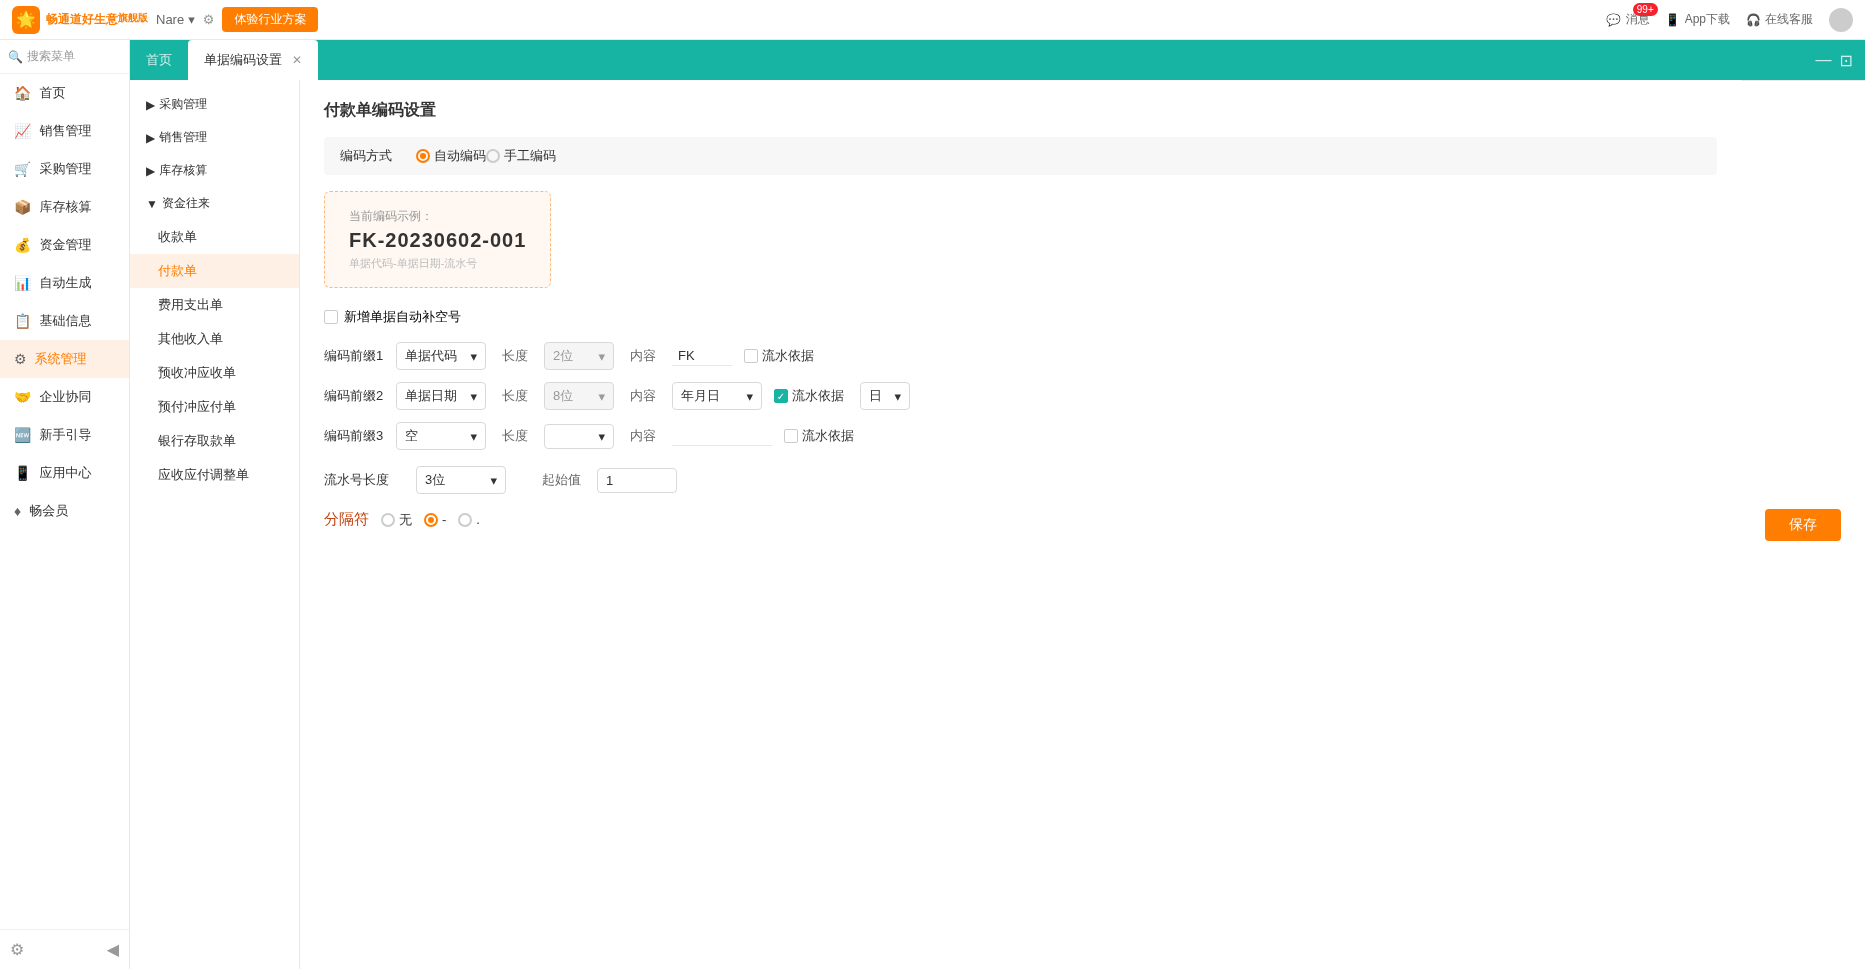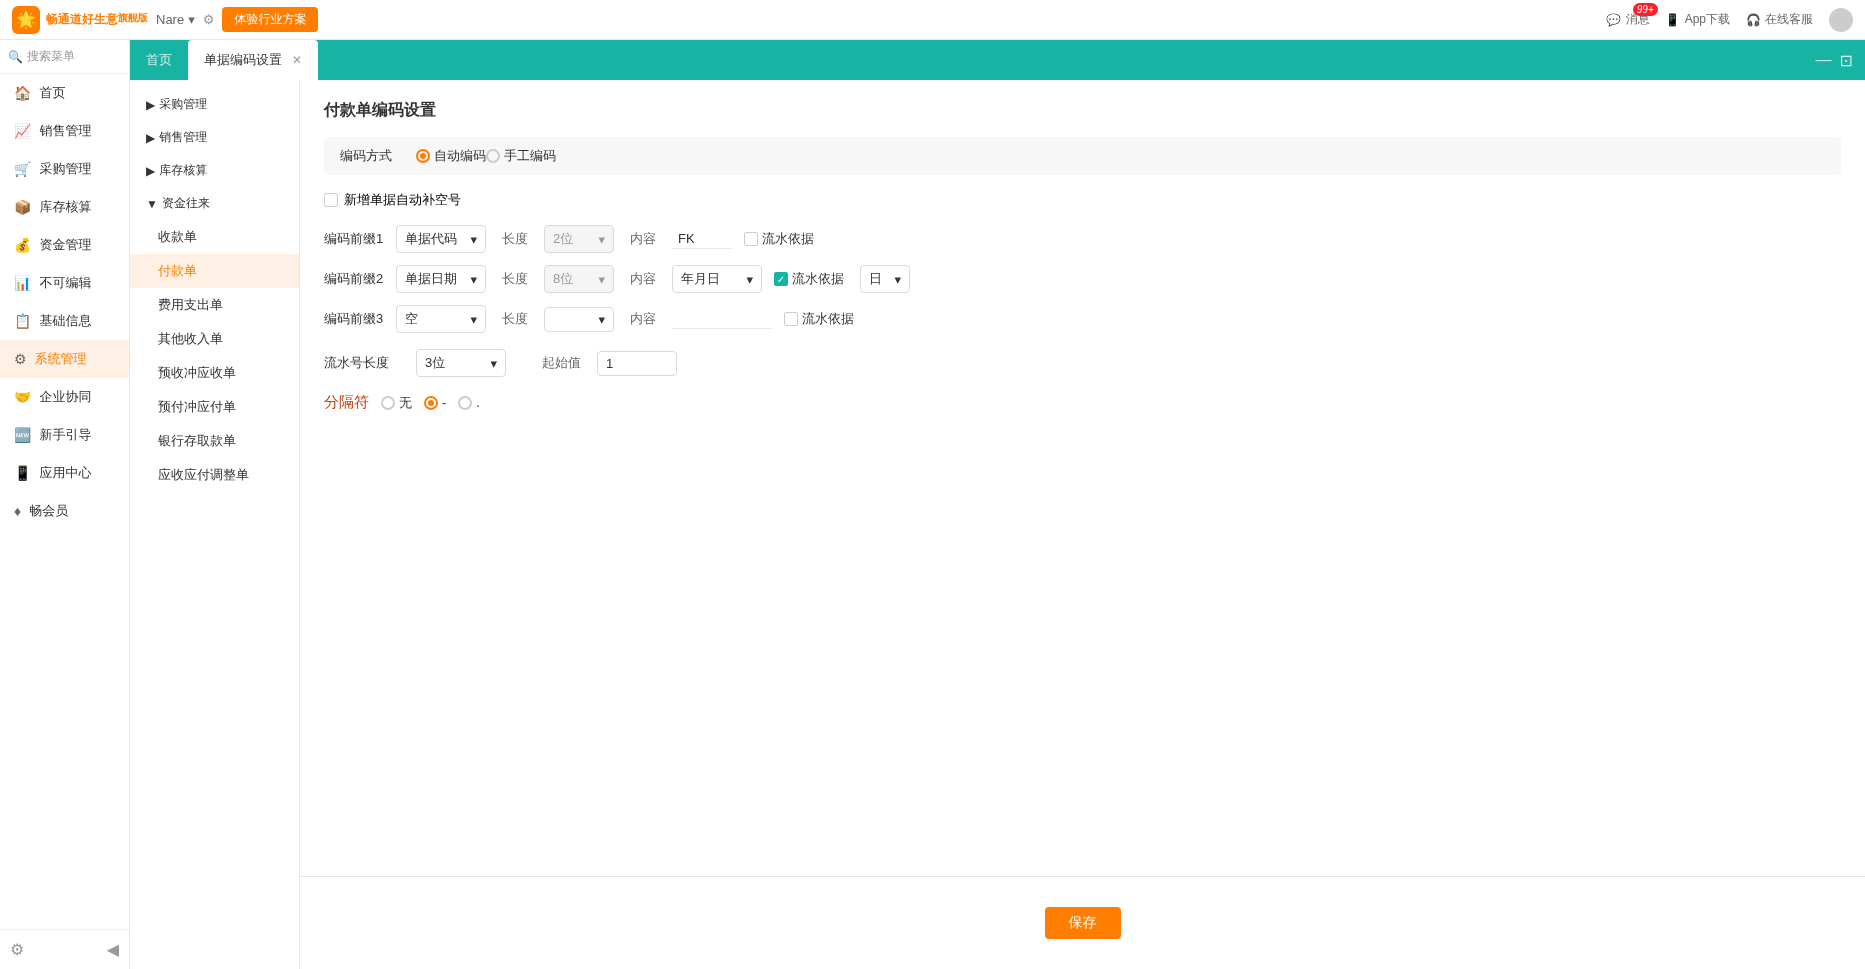--- a/index.html
+++ b/index.html
@@ -10,21 +10,21 @@
     .top-bar-left { display: flex; align-items: center; gap: 8px; }
     .top-bar-logo { display: flex; align-items: center; gap: 6px; color: #ff7d00; font-weight: bold; font-size: 13px; }
     .logo-icon { width: 28px; height: 28px; background: #ff7d00; border-radius: 6px; display: flex; align-items: center; justify-content: center; color: #fff; font-size: 16px; }
     .logo-text-block { display: flex; line-height: 1.2; }
     .logo-main { color: #ff7d00; font-size: 12px; font-weight: bold; }
     .logo-sub { color: #ff7d00; font-size: 10px; }
     .top-bar-dropdown { display: flex; align-items: center; gap: 4px; color: #666; cursor: pointer; }
     .top-bar-btn { background: #ff7d00; color: #fff; border: none; border-radius: 4px; padding: 4px 12px; font-size: 12px; cursor: pointer; }
     .top-bar-right { display: flex; align-items: center; gap: 16px; color: #666; font-size: 12px; }
     .msg-badge { position: relative; display: inline-flex; align-items: center; gap: 4px; cursor: pointer; }
-    .badge { background: #f5222d; color: #fff; border-radius: 8px; font-size: 10px; padding: 1px 4px; position: absolute; top: -8px; right: -8px; font-style: italic; }
+    .badge { background: #f5222d; color: #fff; border-radius: 8px; font-size: 10px; padding: 1px 4px; position: absolute; top: -8px; right: -8px; }
     .top-bar-right-item { display: flex; align-items: center; gap: 4px; cursor: pointer; color: #666; font-size: 12px; }
     .user-avatar { width: 24px; height: 24px; background: #ccc; border-radius: 50%; }
 
     
     .main-wrapper { display: flex; flex: 1; overflow: hidden; }
 
     
     .sidebar { width: 130px; background: #fff; border-right: 1px solid #e8e8e8; display: flex; flex-direction: column; flex-shrink: 0; overflow-y: auto; }
     .sidebar-search { padding: 8px; border-bottom: 1px solid #f0f0f0; display: flex; align-items: center; gap: 4px; color: #999; font-size: 12px; cursor: pointer; }
     .sidebar-item { display: flex; align-items: center; gap: 8px; padding: 10px 14px; cursor: pointer; color: #333; font-size: 13px; }
@@ -162,21 +162,21 @@
     <div class="sidebar-item">
       <span class="sidebar-item-icon">📦</span>
       <span>库存核算</span>
     </div>
     <div class="sidebar-item">
       <span class="sidebar-item-icon">💰</span>
       <span>资金管理</span>
     </div>
     <div class="sidebar-item">
       <span class="sidebar-item-icon">📊</span>
-      <span>不可编辑</span>
+      <span>自动生成</span>
     </div>
     <div class="sidebar-item">
       <span class="sidebar-item-icon">📋</span>
       <span>基础信息</span>
     </div>
     <div class="sidebar-item sidebar-item-system">
       <span class="sidebar-item-icon">⚙</span>
       <span>系统管理</span>
     </div>
     <div class="sidebar-item">
@@ -247,21 +247,21 @@
           <div class="sub-sidebar-item active">付款单</div>
           <div class="sub-sidebar-item">费用支出单</div>
           <div class="sub-sidebar-item">其他收入单</div>
           <div class="sub-sidebar-item">预收冲应收单</div>
           <div class="sub-sidebar-item">预付冲应付单</div>
           <div class="sub-sidebar-item">银行存取款单</div>
           <div class="sub-sidebar-item">应收应付调整单</div>
         </div>
       </div>
 
-      <div style="flex:1; display:flex; flex-direction:column; overflow:hidden;">
+      <div style="flex:1; display:flex; flex-direction:row; overflow:hidden;">
         <div class="main-panel">
           <div class="page-title">付款单编码设置</div>
 
           
           <div class="encode-method-bar">
             <span class="encode-method-label">编码方式</span>
             <div class="radio-group">
               <label class="radio-item">
                 <span class="radio-circle checked"></span>
                 <span>自动编码</span>
@@ -269,20 +269,25 @@
               <label class="radio-item">
                 <span class="radio-circle"></span>
                 <span>手工编码</span>
               </label>
             </div>
           </div>
 
           
 
           
+          <div class="code-preview-box">
+            <div class="code-preview-label">当前编码示例：</div>
+            <div class="code-preview-value">FK-20230602-001</div>
+            <div class="code-preview-desc">单据代码-单据日期-流水号</div>
+          </div>
 
           
           <div class="checkbox-row">
             <span class="unchecked-box"></span>
             <span>新增单据自动补空号</span>
           </div>
 
           
           <div class="form-rows">
 

